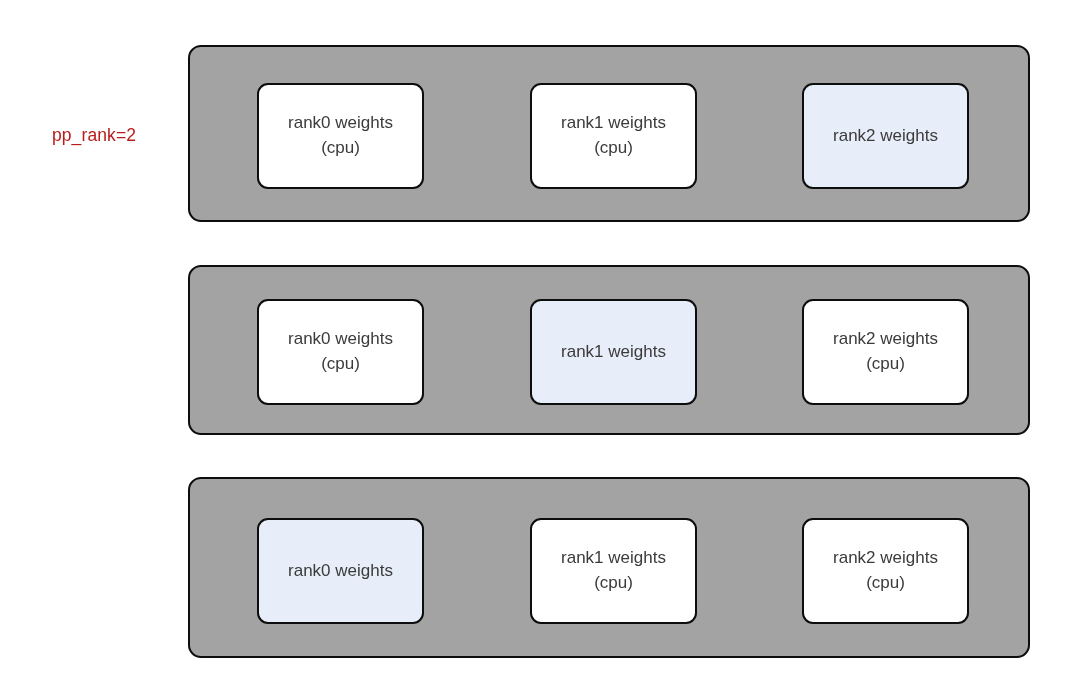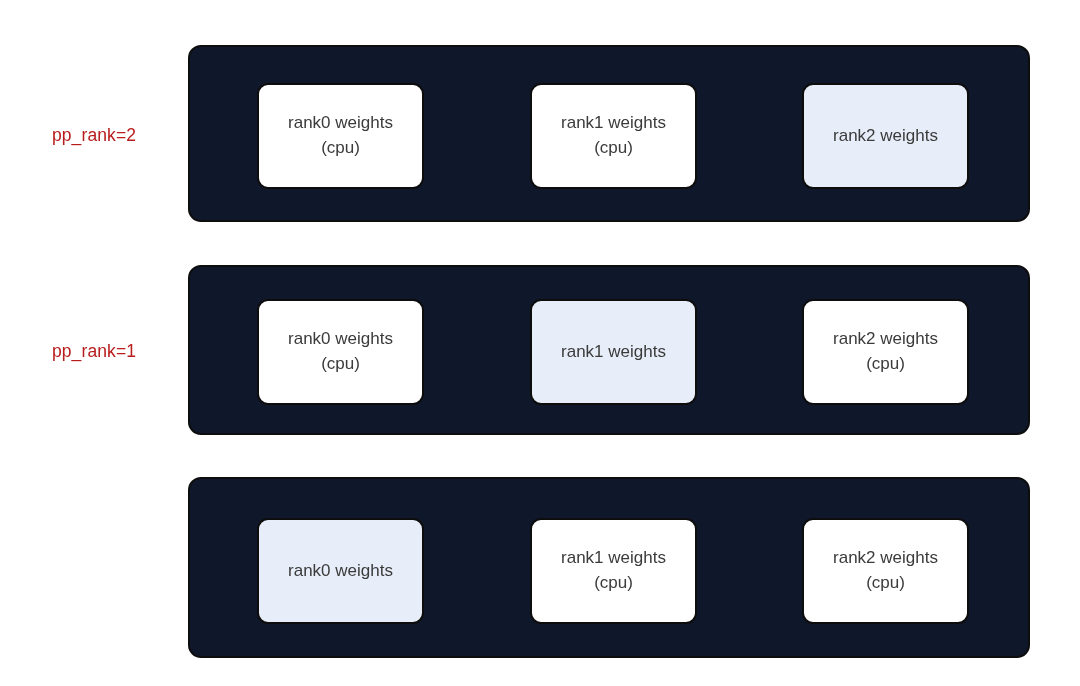--- a/index.html
+++ b/index.html
@@ -32,21 +32,21 @@
     letter-spacing: .1px;
     white-space: nowrap;
   }
 
   
   .rank-container {
     position: absolute;
     box-sizing: border-box;
     border: 2.6px solid #0d0d0d;
     border-radius: 13px;
-    background: #0f172a;
+    background: #a3a3a3;
     display: flex;
     align-items: center;
   }
 
   
   .weight-box {
     position: absolute;
     box-sizing: border-box;
     width: 167px;
     height: 106px;
@@ -101,21 +101,20 @@
       <div class="weight-title">rank1 weights</div>
       <div class="weight-sub">(cpu)</div>
     </div>
 
     <div class="weight-box highlight" style="left:612px; top:36px;">
       <div class="weight-title">rank2 weights</div>
 
     </div>
   </div>
 
-  <div class="row-label" style="top:341px;">pp_rank=1</div>
 
   <div class="rank-container" style="left:188px; top:265px; width:842px; height:170px;">
 
     <div class="weight-box" style="left:67px; top:32px;">
       <div class="weight-title">rank0 weights</div>
       <div class="weight-sub">(cpu)</div>
     </div>
 
     <div class="weight-box highlight" style="left:340px; top:32px;">
       <div class="weight-title">rank1 weights</div>

